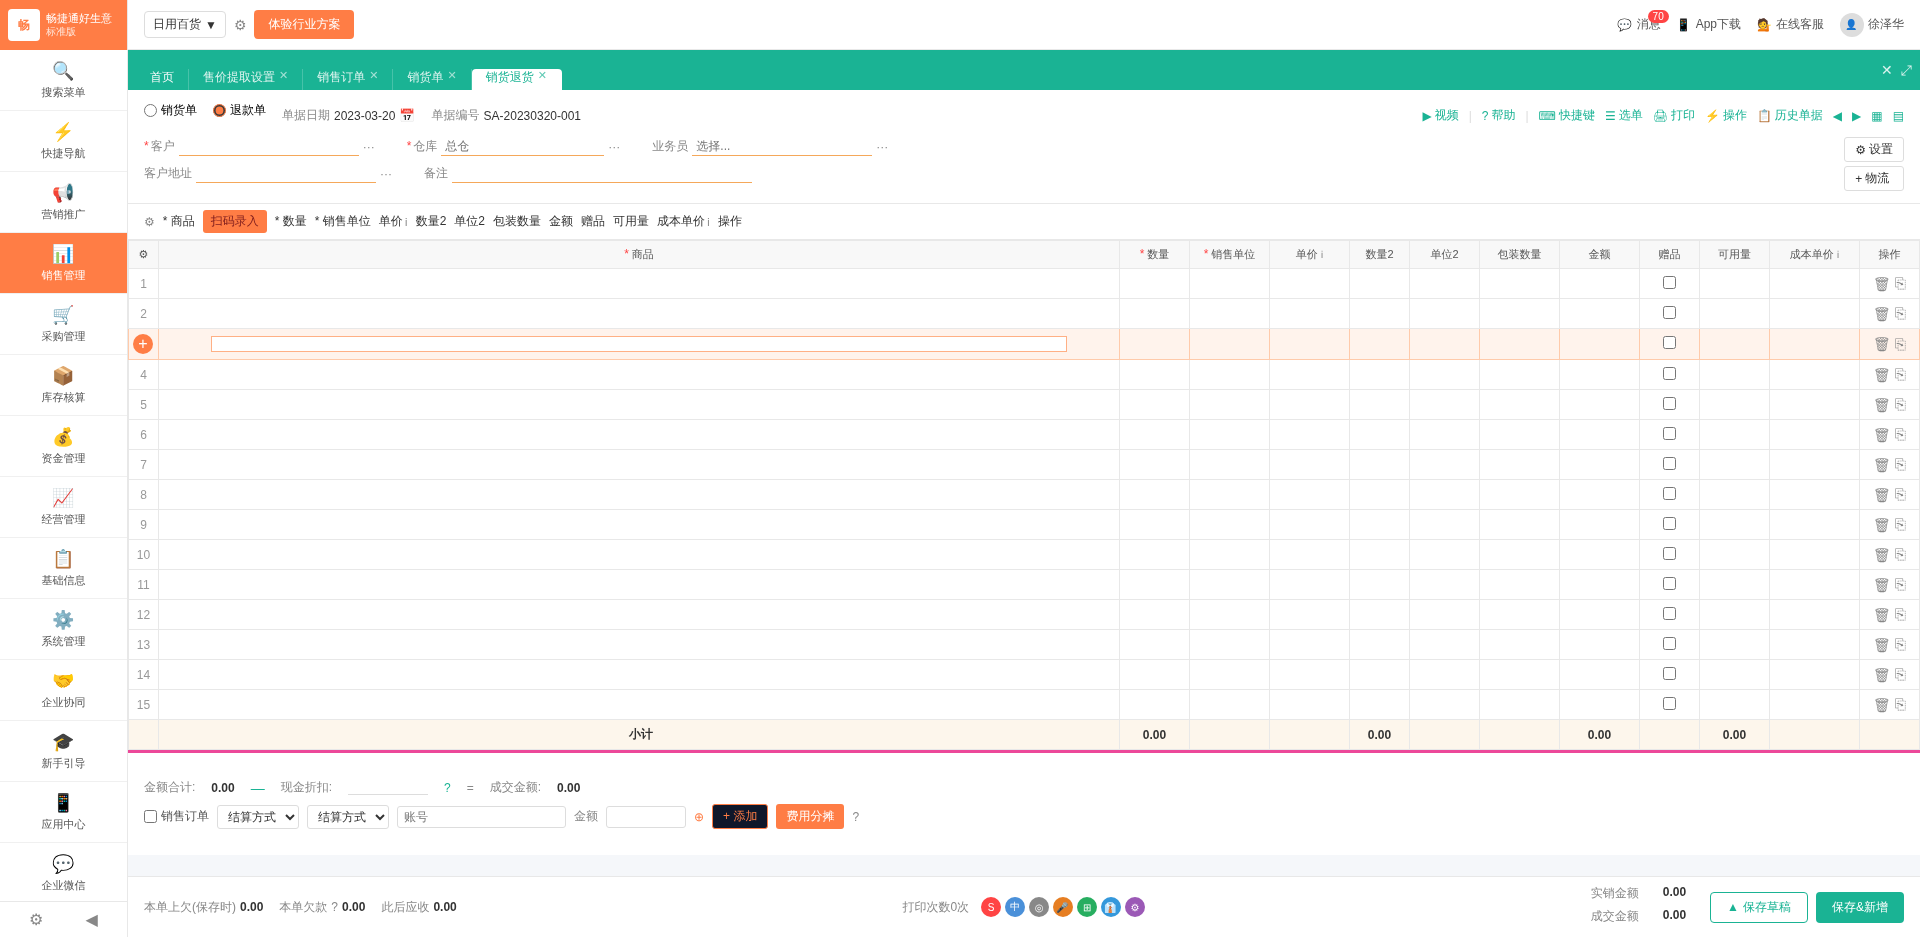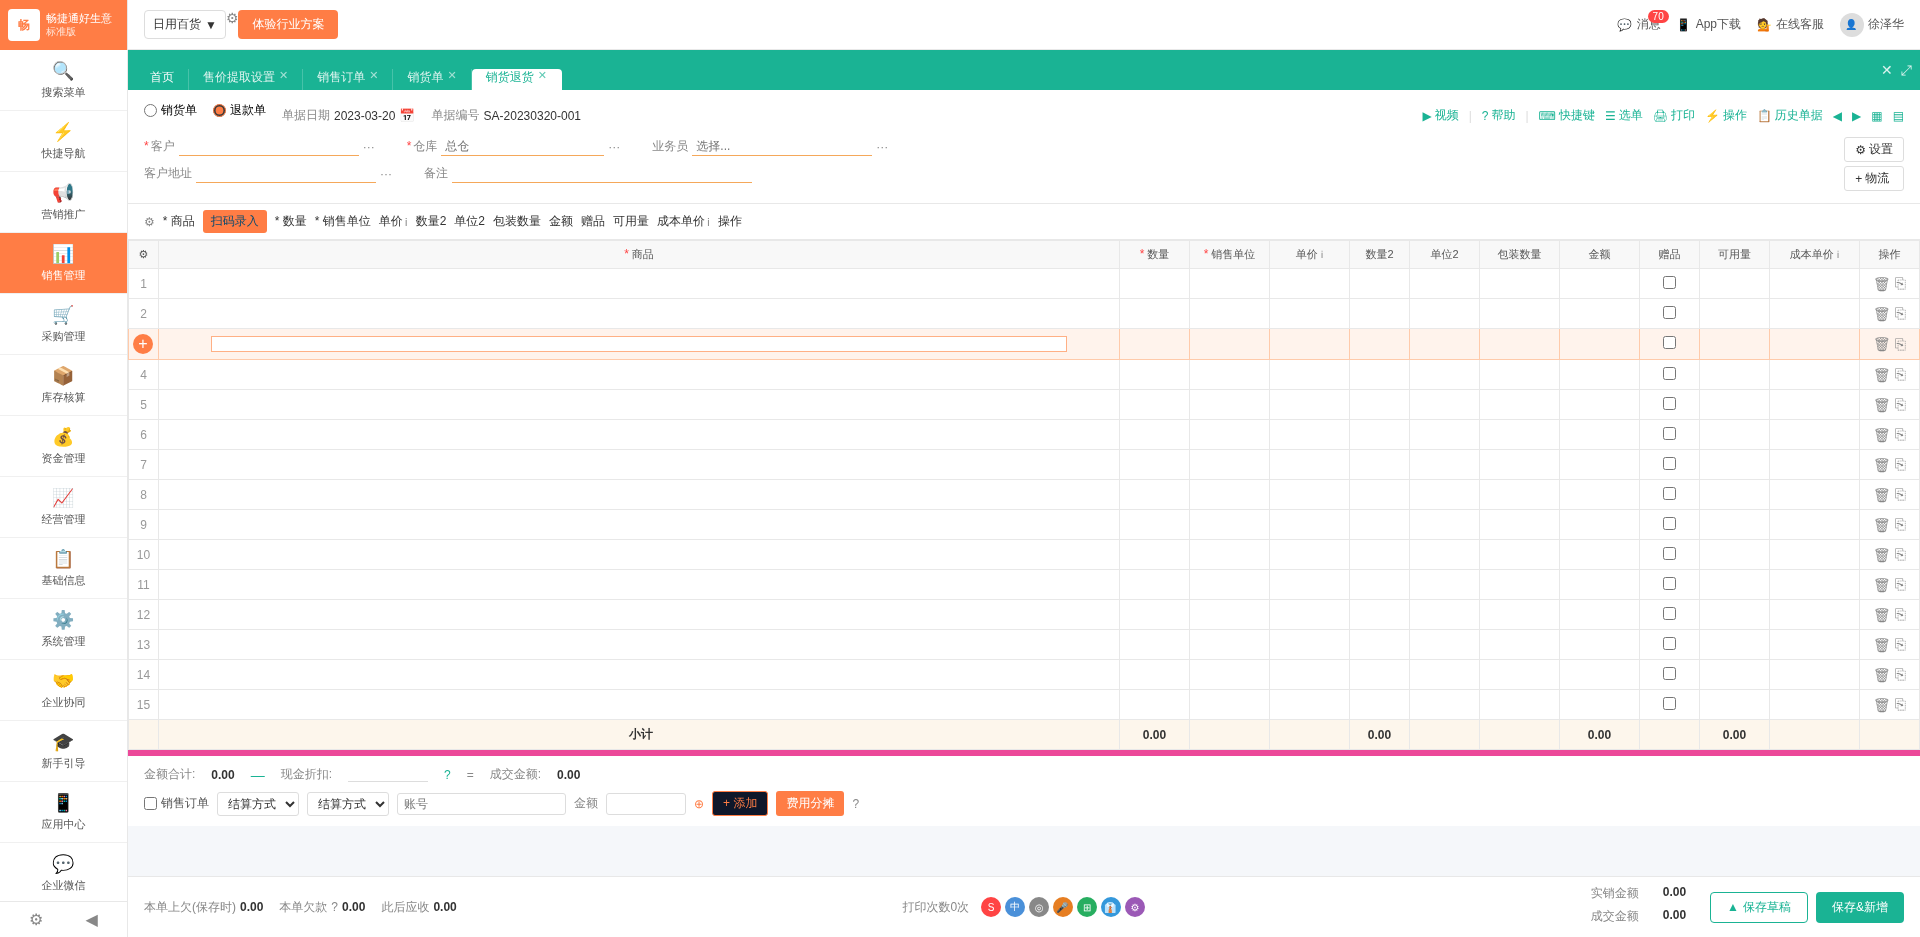--- a/index.html
+++ b/index.html
@@ -17,21 +17,21 @@
     .sidebar-item .icon { font-size: 18px; margin-bottom: 3px; }
     .sidebar-item .label { font-size: 11px; text-align: center; }
     .sidebar-bottom { display: flex; justify-content: space-around; padding: 8px; border-top: 1px solid #e8e8e8; }
     .sidebar-bottom-btn { color: #888; cursor: pointer; font-size: 16px; }
 
     
     .main { flex: 1; display: flex; flex-direction: column; overflow: hidden; }
 
     
     .header { background: #fff; height: 50px; display: flex; align-items: center; justify-content: space-between; padding: 0 16px; border-bottom: 1px solid #e8e8e8; }
-    .header-left { display: flex; }
+    .header-left { display: flex; align-items: center; gap: 8px; }
     .header-nav-select { display: flex; align-items: center; gap: 4px; border: 1px solid #ddd; border-radius: 4px; padding: 4px 8px; cursor: pointer; color: #333; }
     .header-gear { color: #888; cursor: pointer; font-size: 14px; }
     .header-experience-btn { background: #ff7d45; color: #fff; border: none; border-radius: 4px; padding: 6px 14px; cursor: pointer; font-size: 12px; }
     .header-right { display: flex; align-items: center; gap: 16px; }
     .header-msg { display: flex; align-items: center; gap: 4px; cursor: pointer; color: #555; position: relative; }
     .badge { background: #ff4444; color: #fff; border-radius: 10px; padding: 1px 5px; font-size: 10px; position: absolute; top: -6px; right: -8px; }
     .header-app { display: flex; align-items: center; gap: 4px; cursor: pointer; color: #555; }
     .header-service { display: flex; align-items: center; gap: 4px; cursor: pointer; color: #555; }
     .header-user { display: flex; align-items: center; gap: 4px; cursor: pointer; color: #555; }
     .avatar { width: 24px; height: 24px; border-radius: 50%; background: #ddd; display: flex; align-items: center; justify-content: center; font-size: 10px; }
@@ -66,36 +66,36 @@
     .form-row-2 { margin-top: 8px; }
 
     
     .form-right-btns { display: flex; flex-direction: column; gap: 4px; }
     .form-right-btn { border: 1px solid #ddd; background: #fff; color: #333; padding: 3px 10px; border-radius: 3px; cursor: pointer; font-size: 11px; display: flex; align-items: center; gap: 3px; }
 
     
     .table-section { background: #fff; }
     .table-toolbar { display: flex; align-items: center; padding: 6px 16px; gap: 8px; border-bottom: 1px solid #e8e8e8; }
     .table-gear { color: #888; cursor: pointer; }
-    .scan-input-btn { background: #ff7d45; color: #0c4a6e; border: none; padding: 3px 8px; border-radius: 3px; cursor: pointer; font-size: 12px; }
+    .scan-input-btn { background: #ff7d45; color: #7f1d1d; border: none; padding: 3px 8px; border-radius: 3px; cursor: pointer; font-size: 12px; }
 
     table { width: 100%; border-collapse: collapse; }
     thead th { background: #f8f8f8; border: 1px solid #e8e8e8; padding: 6px 4px; text-align: center; color: #555; font-weight: normal; white-space: nowrap; font-size: 11px; }
     tbody td { border: 1px solid #e8e8e8; padding: 5px 4px; text-align: center; color: #333; height: 30px; }
     tbody tr.active-row { background: #fff3ec; }
     tbody tr.active-row td { border-color: #ffcaaa; }
     .row-num { color: #999; width: 30px; }
     .row-add-btn { color: #ff7d45; cursor: pointer; font-size: 16px; width: 20px; height: 20px; border-radius: 50%; border: none; background: #ff7d45; color: #fff; display: flex; align-items: center; justify-content: center; }
     .row-actions { display: flex; gap: 4px; justify-content: center; }
     .row-action-btn { color: #888; cursor: pointer; font-size: 14px; background: none; border: none; }
     .checkbox-cell input[type="checkbox"] { cursor: pointer; }
     .subtotal-row td { background: #fdf6ec; font-weight: bold; color: #333; }
 
     
-    .bottom-section { background: #fff; padding: 10px 16px; border-top: 6px solid #ec4899; }
+    .bottom-section { background: #fff; padding: 26px 16px; border-top: 3px solid #ec4899; }
     .bottom-row1 { display: flex; align-items: center; gap: 16px; margin-bottom: 8px; }
     .amount-label { color: #888; }
     .amount-value { color: #333; font-weight: bold; }
     .minus-icon { color: #1ab394; font-size: 14px; }
     .discount-label { color: #888; }
     .equals-icon { color: #888; }
     .transaction-label { color: #888; }
     .transaction-value { color: #333; font-weight: bold; }
     .bottom-row2 { display: flex; align-items: center; gap: 8px; }
     .bottom-checkbox { display: flex; align-items: center; gap: 4px; color: #555; }

